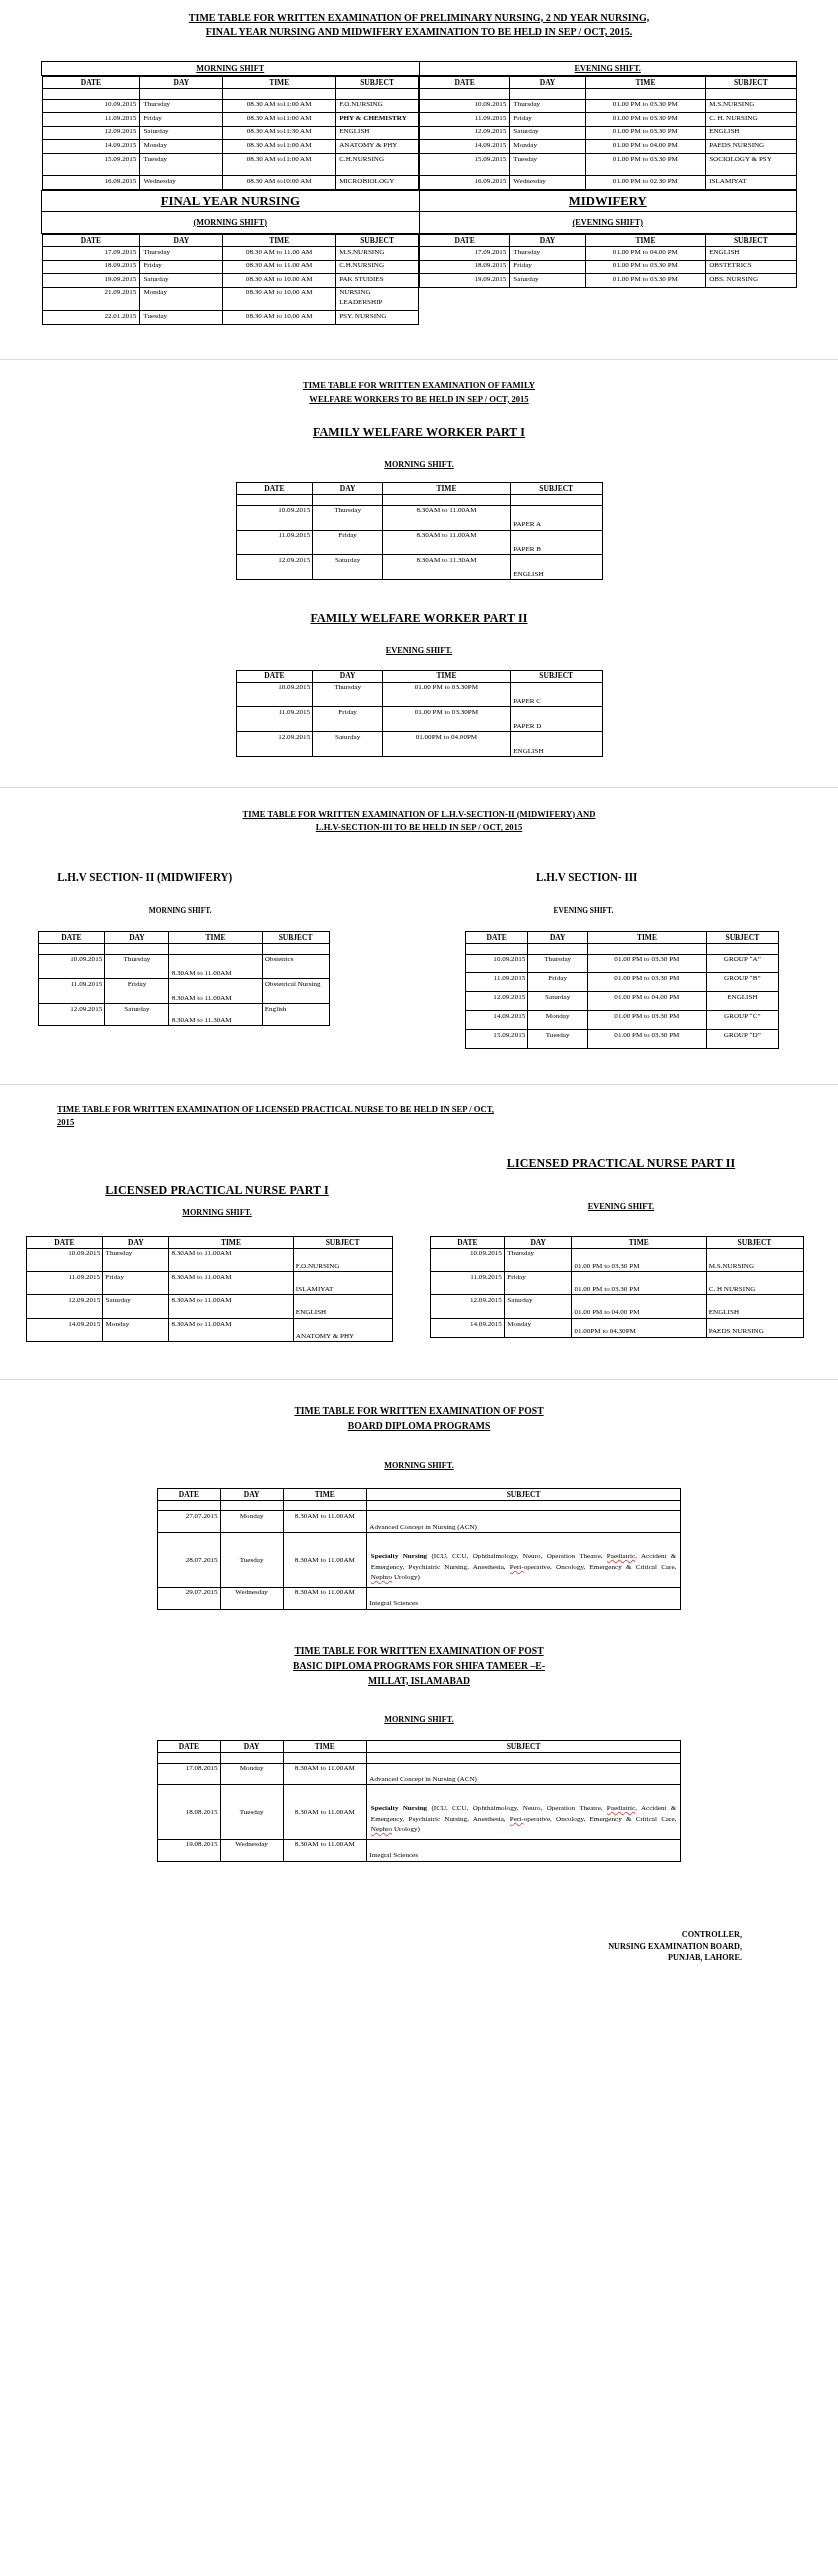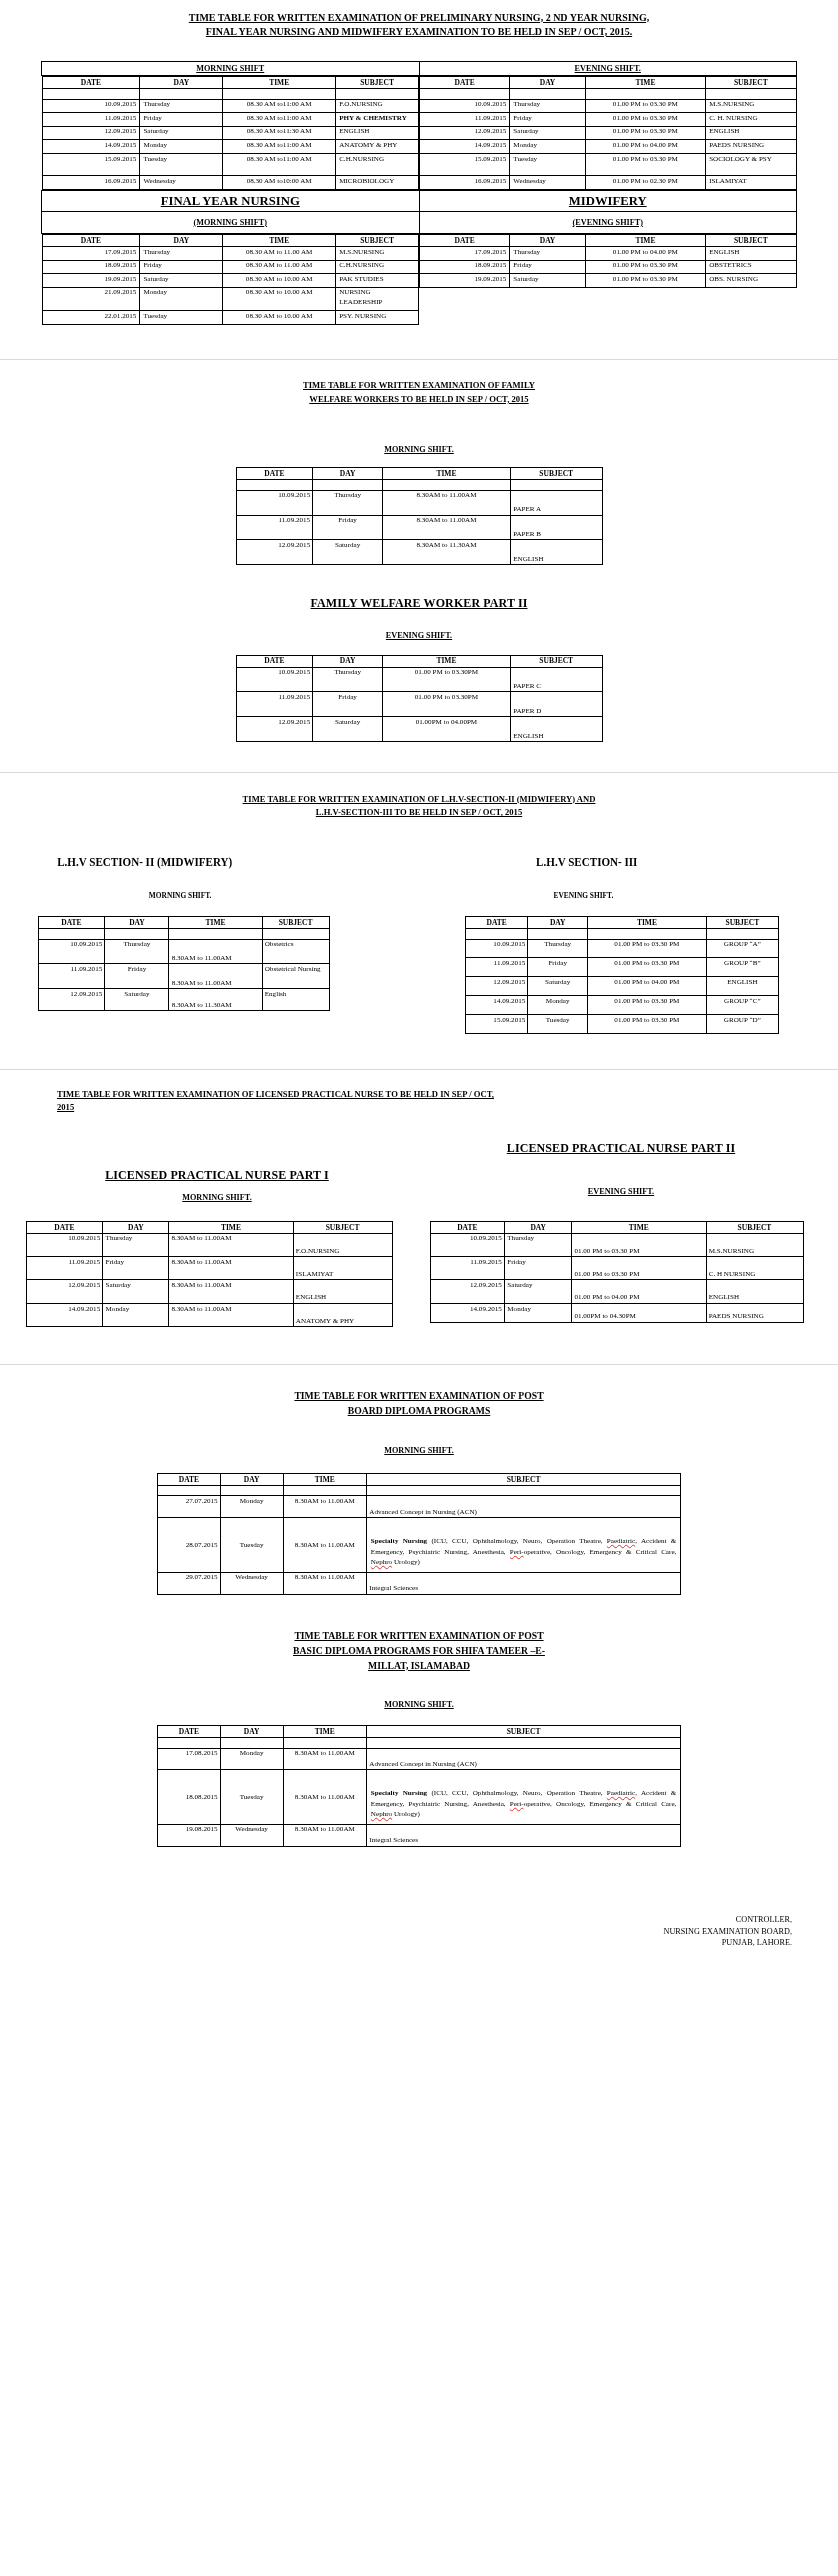--- a/index.html
+++ b/index.html
@@ -56,22 +56,22 @@
   }
   table.inner{width:100%;border-collapse:collapse;table-layout:fixed;}
   table.inner td,table.inner th{
     border:0.7px solid #000;padding:0.7px 3px;font-size:7.1px;line-height:1.3;
     vertical-align:top;
   }
   table.inner th{font-weight:bold;text-align:center;font-size:7.5px;}
 
   .spell{ text-decoration:underline; text-decoration-style:wavy; text-decoration-color:#e03131; text-decoration-skip-ink:none;}
   .foot{
-    text-align:right;font-weight:normal;font-size:8.2px;line-height:1.45;
-    padding-right:46px;
+    text-align:right;font-weight:bold;font-size:8.2px;line-height:1.45;
+    padding-right:96px;
   }
 </style>
 </head>
 <body>
 
 <div class="page">
 
   <div class="sec">
     <div class="doc-title">
       <div>TIME TABLE FOR WRITTEN EXAMINATION OF PRELIMINARY NURSING, 2 ND YEAR NURSING,</div>
@@ -337,20 +337,21 @@
   </div>
 
   <div class="sec">
     <div style="height:19.5px"></div>
     <div class="sec-title">
       <div>TIME TABLE FOR WRITTEN EXAMINATION OF FAMILY</div>
       <div>WELFARE WORKERS TO BE HELD IN SEP / OCT, 2015</div>
     </div>
 
     <div style="height:19.5px"></div>
+    <div class="big-head">FAMILY WELFARE WORKER PART I</div>
     <div style="height:19.5px"></div>
     <div class="shift">MORNING SHIFT.</div>
     <div style="height:13.5px"></div>
 
     <table class="tt" style="width:367px;margin:0 auto;">
       <colgroup>
           <col style="width:21%">
           <col style="width:19%">
           <col style="width:35%">
           <col style="width:25%">

